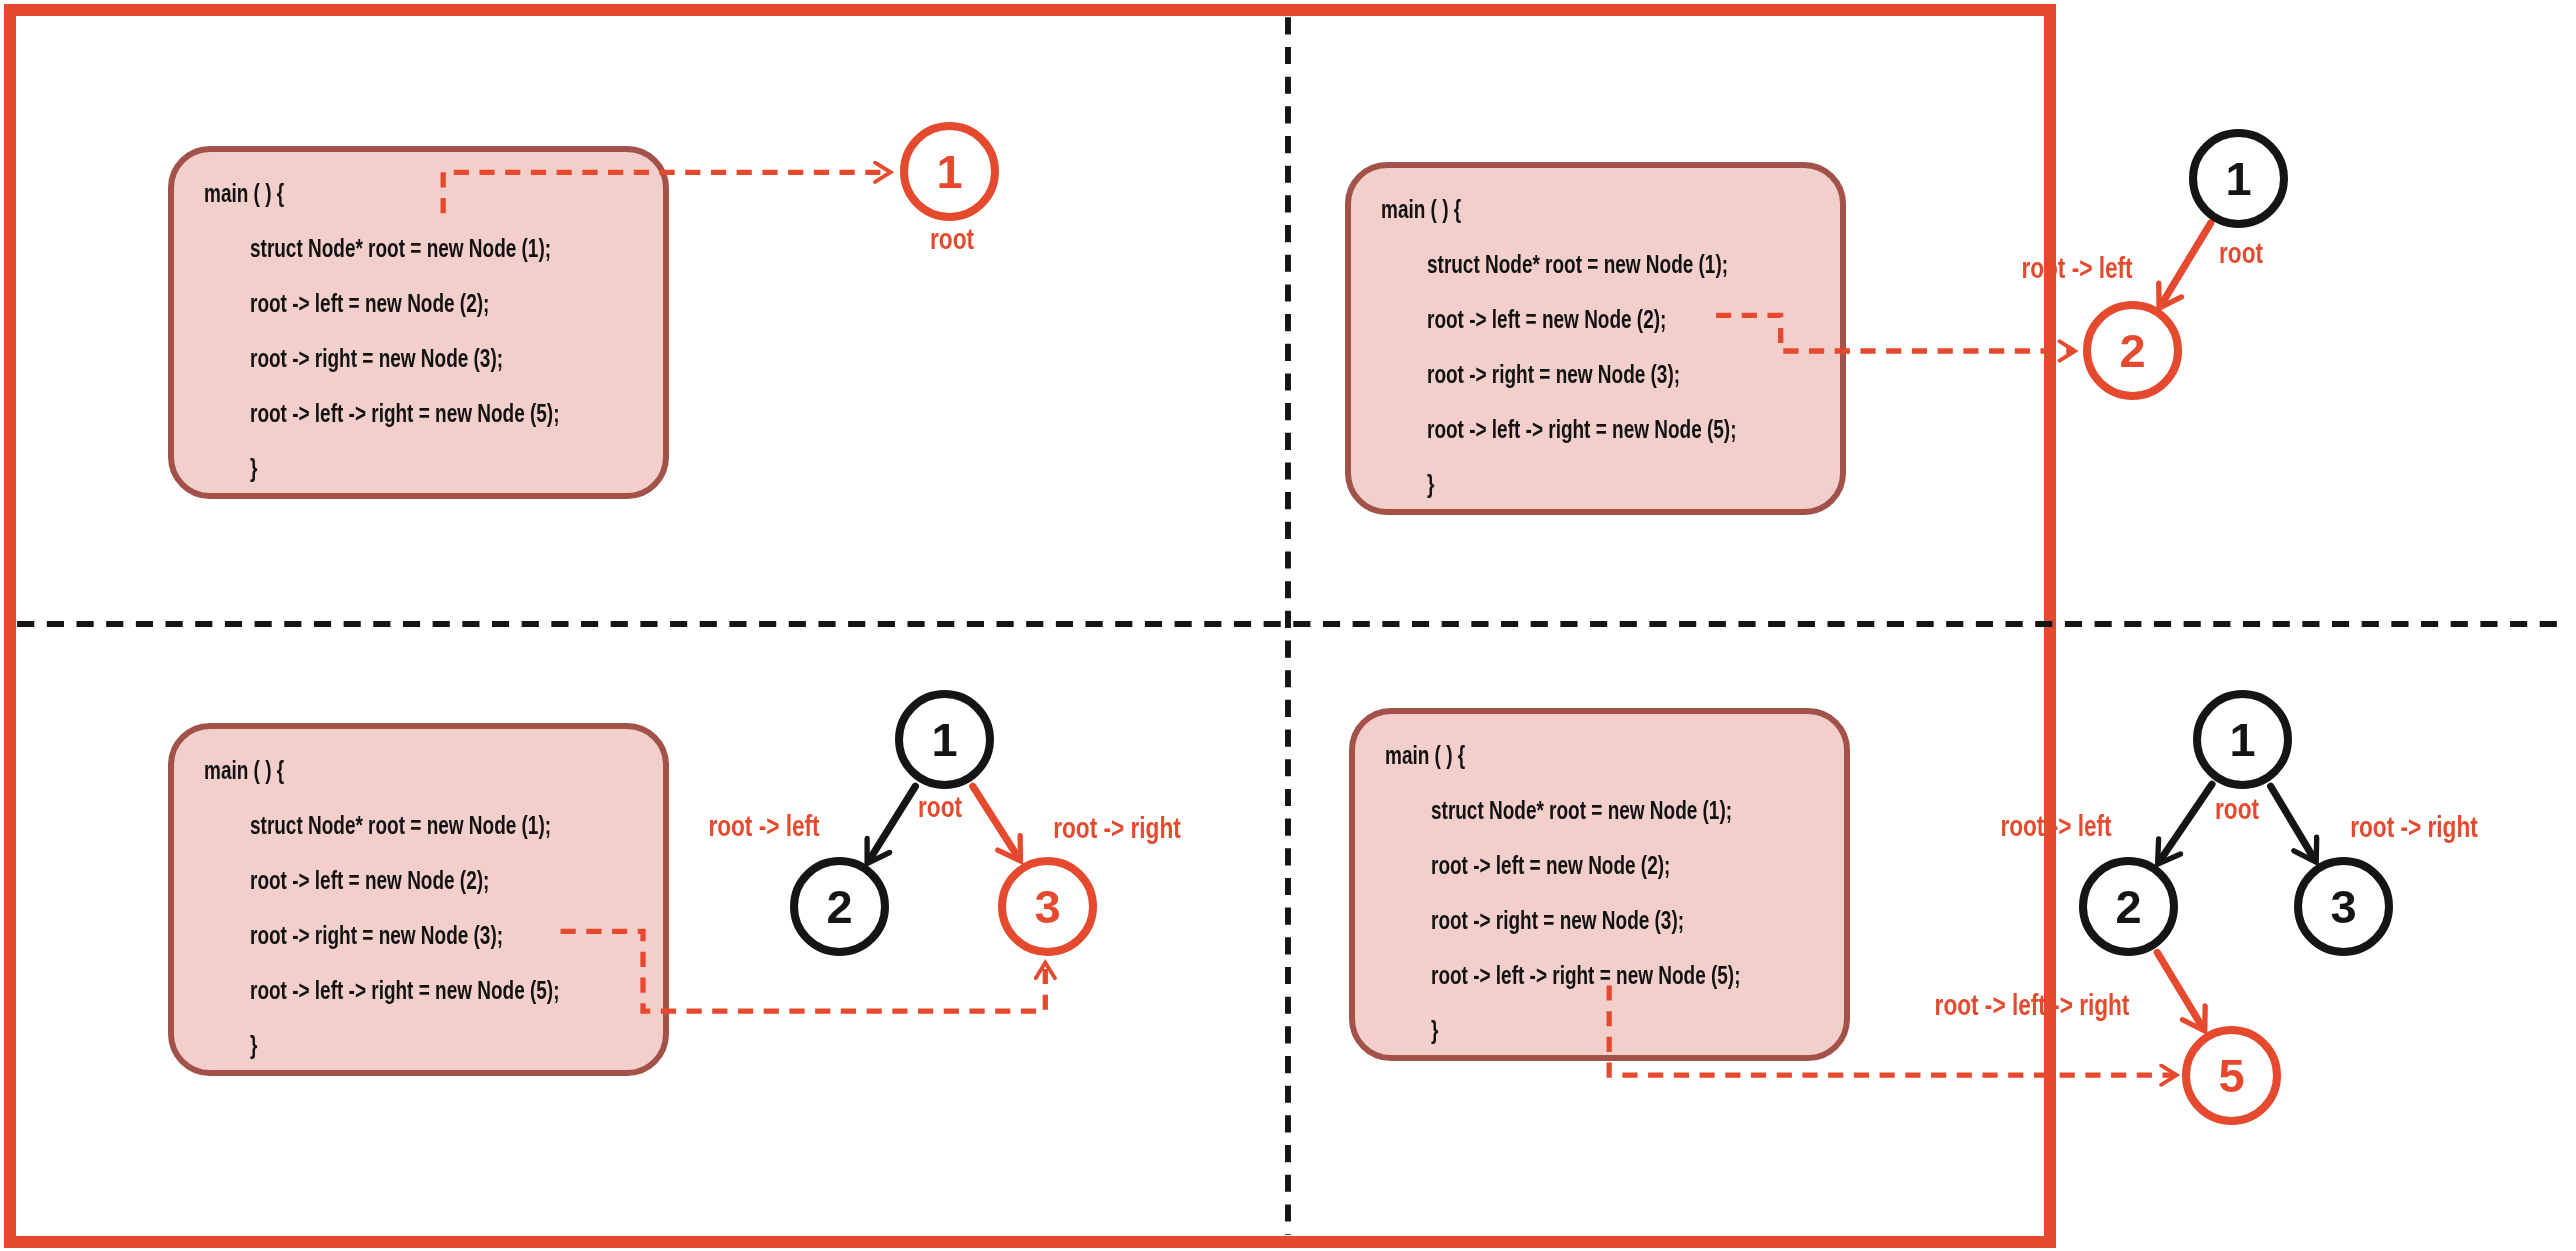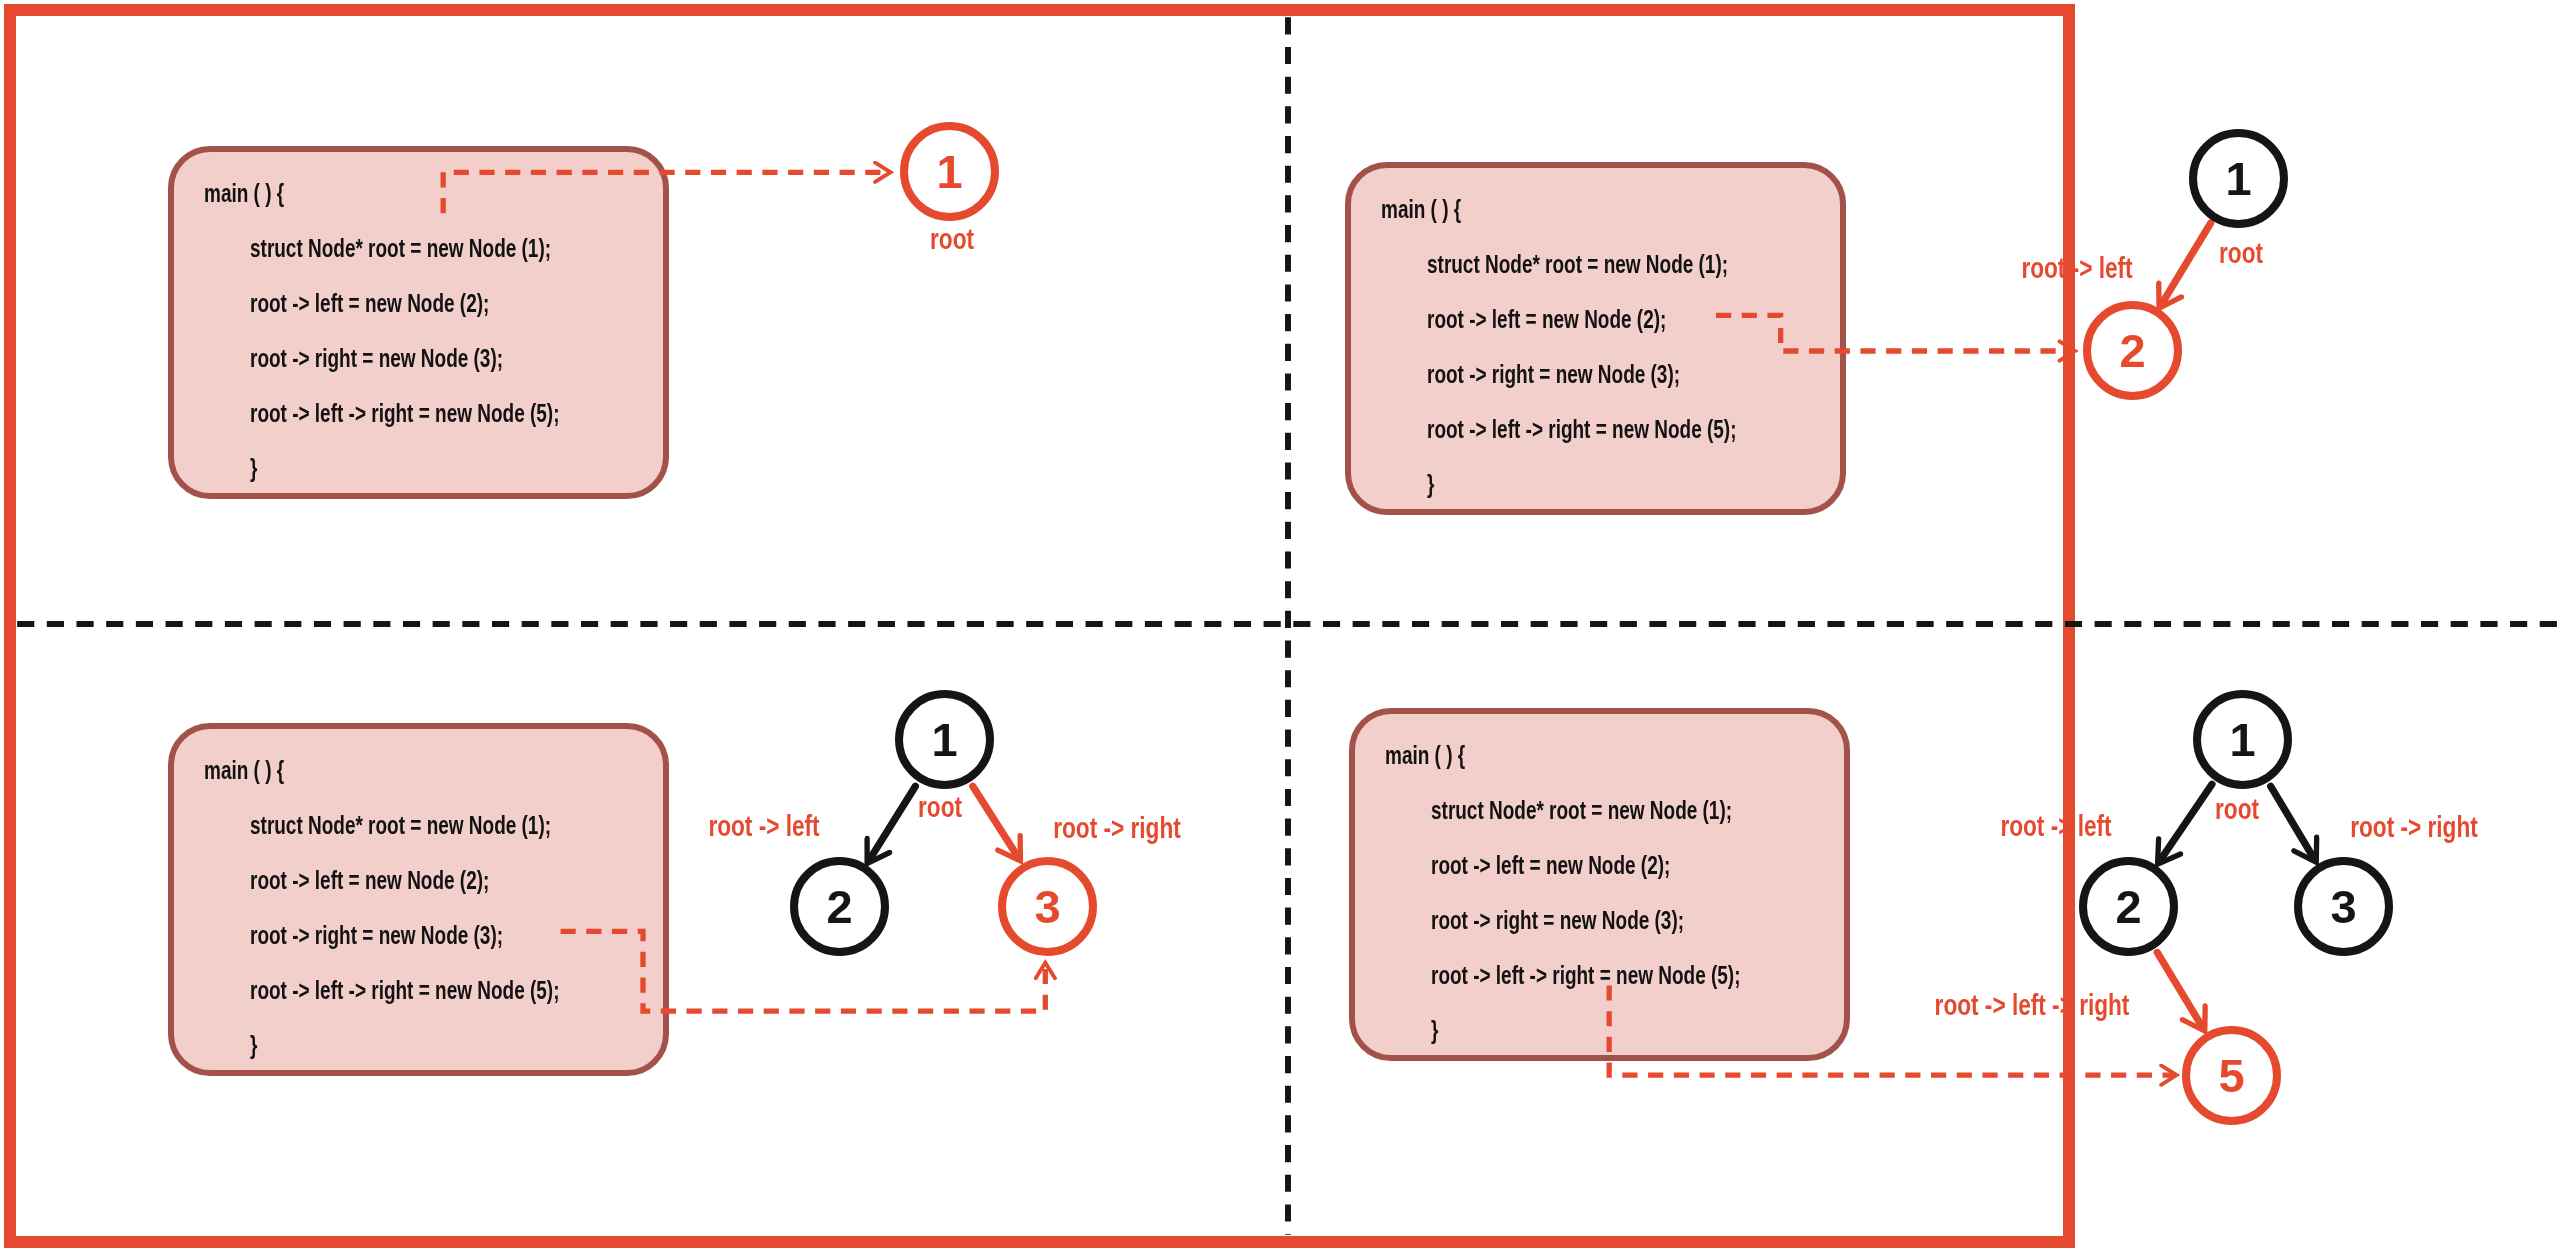--- a/index.html
+++ b/index.html
@@ -1,17 +1,17 @@
 <!DOCTYPE html>
 <html style="--accent: #E5492E; --ink: #151515; --box-fill: #F2CFCB; --box-border: #A3524A; --bg: #FFFFFF;font-size:10.6px"><head>
 <meta charset="utf-8">
 <style>
   html,body{margin:0;padding:0;background:#ffffff;}
   body{width:2576px;height:1252px;overflow:hidden;font-family:"Liberation Sans",sans-serif;}
-  .stage{position:relative;width:2060px;height:1252px;background:var(--bg,#fff);padding-left:19px;}
+  .stage{position:relative;width:2060px;height:1252px;background:var(--bg,#fff);}
   .frame{position:absolute;inset:4px;border:12.5px solid var(--accent,#E5492E);pointer-events:none;}
   .overlay{position:absolute;left:0;top:0;width:2576px;height:1252px;z-index:3;}
   .stroke-accent{stroke:var(--accent,#E5492E);}
   .stroke-ink{stroke:var(--ink,#151515);}
   .edge{fill:none;stroke-width:11;stroke-linecap:round;}
   .dashed-pointer{fill:none;stroke-width:8;stroke-dasharray:23 16;stroke-linecap:butt;}
   .divider{fill:none;stroke-width:9;stroke-dasharray:26 19;}
   .code-box{position:absolute;width:501px;height:353px;box-sizing:border-box;
     background:var(--box-fill,#F2CFCB);border:6px solid var(--box-border,#A3524A);
     border-radius:42px;padding:14px 0 0 30px;z-index:1;}

